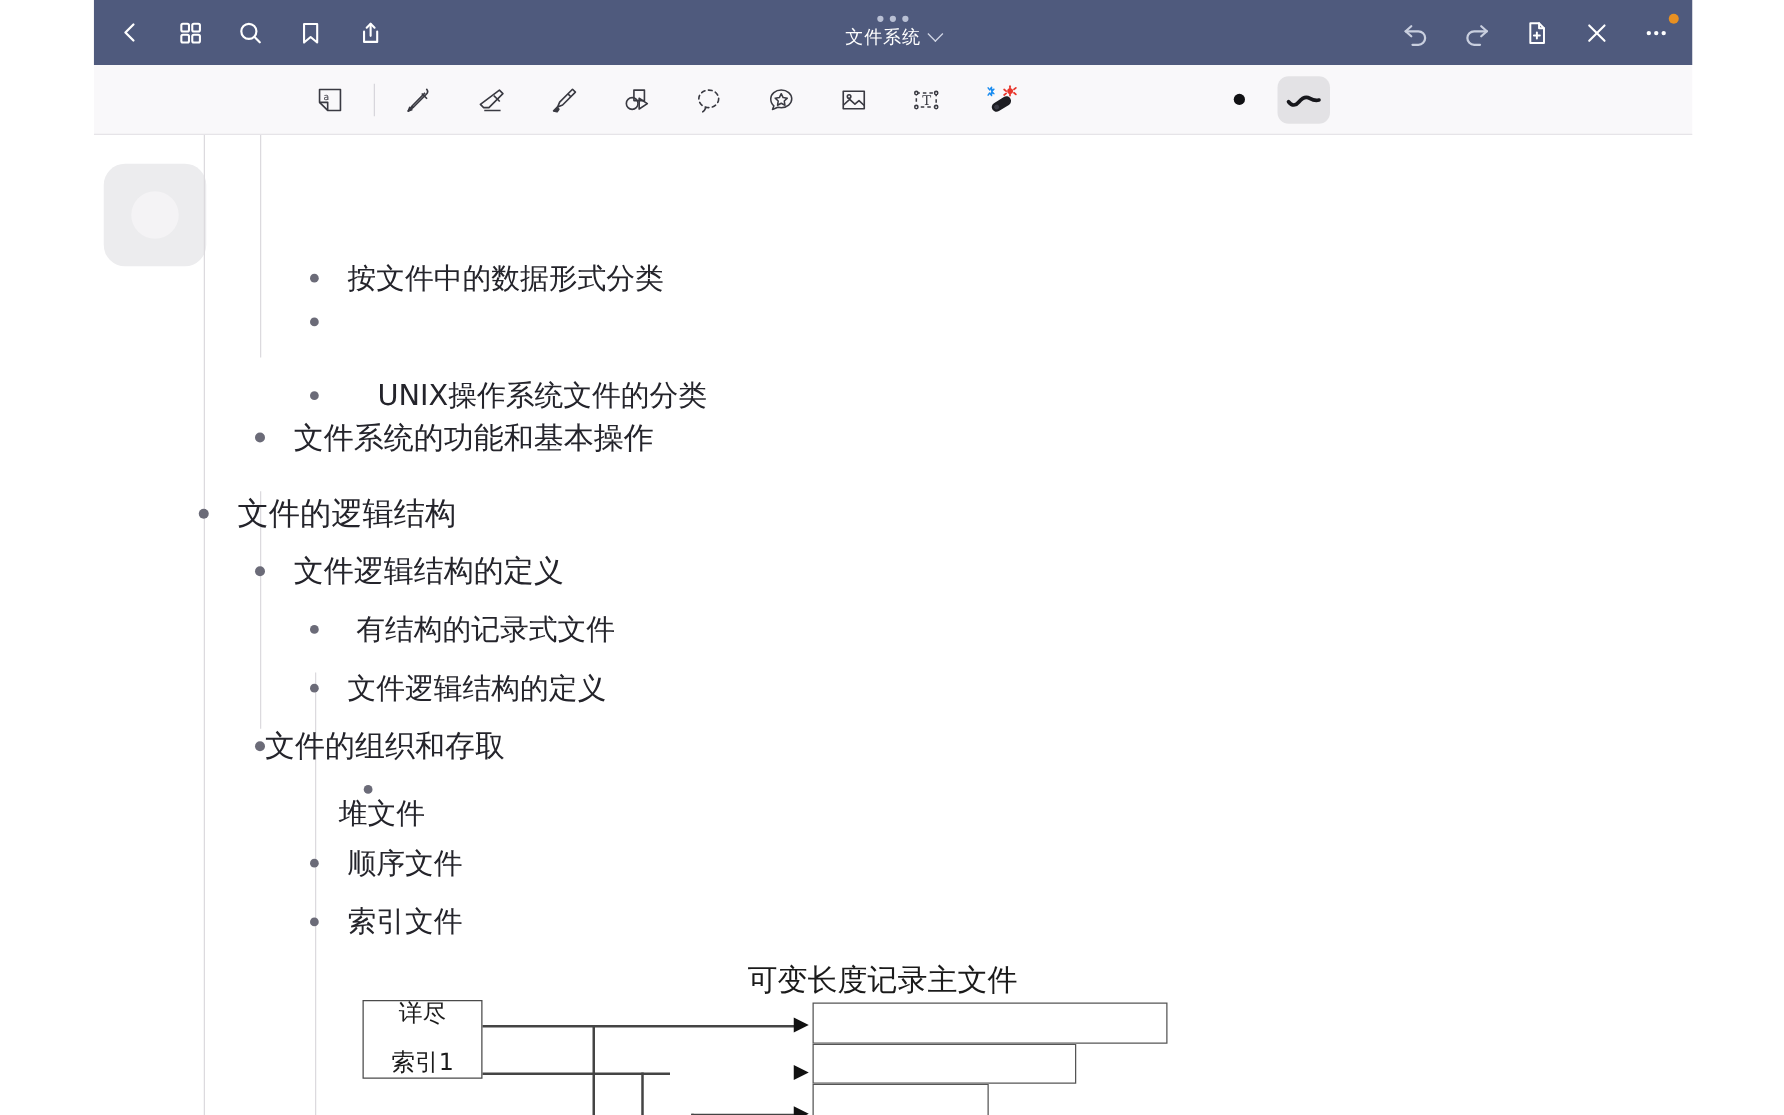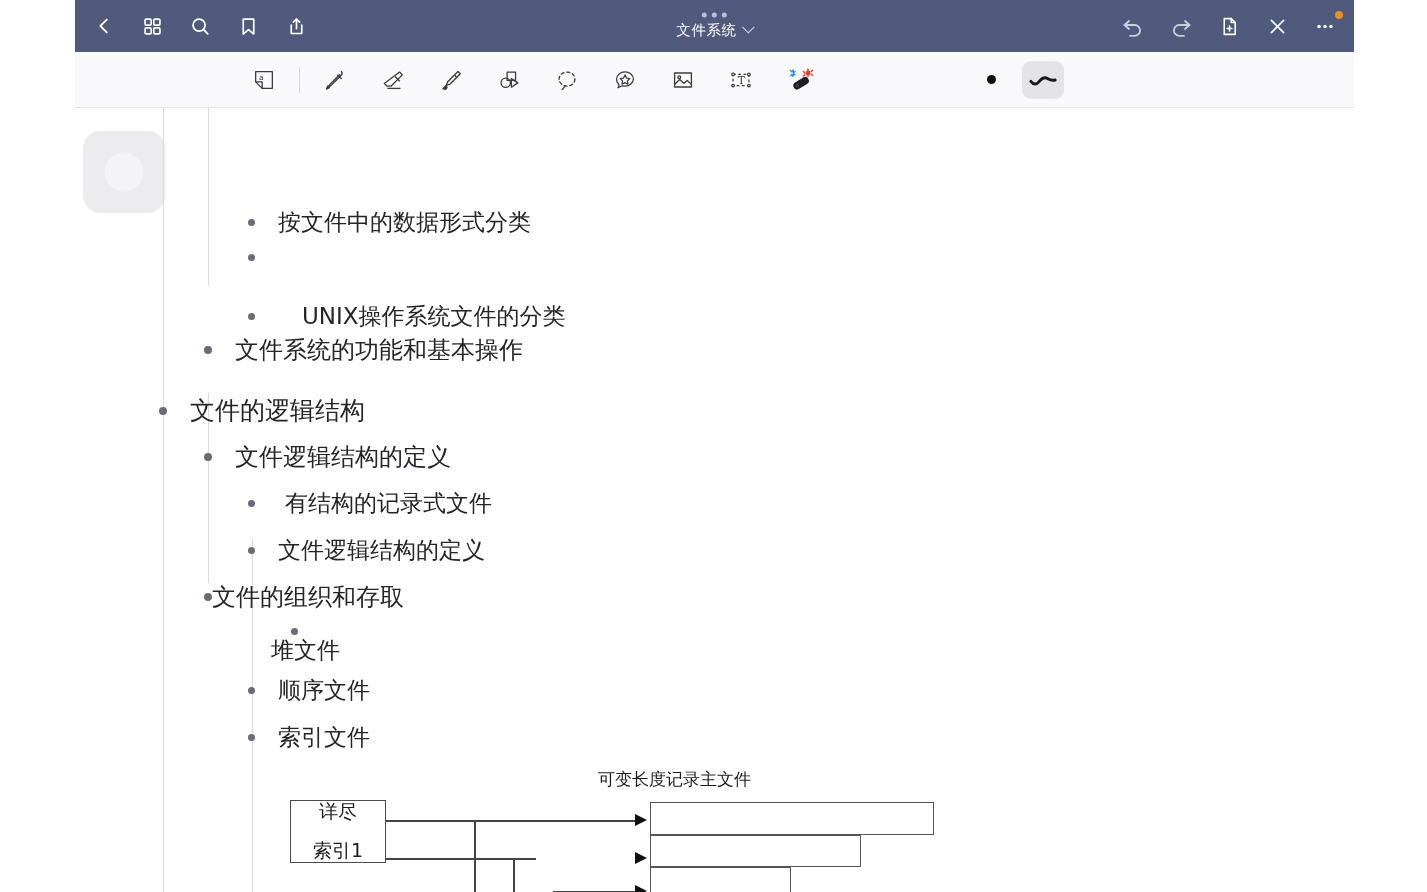--- a/index.html
+++ b/index.html
@@ -151,21 +151,21 @@
   .lv1 .txt { font-size: 25px; }
   .lv2 .bullet { width: 8px; height: 8px; }
   .lv2 .txt { font-size: 24px; }
   .lv3 .bullet { width: 7px; height: 7px; }
   .lv3 .txt { font-size: 23px; }
 
   
   .diagram { position: absolute; }
   .dg-title {
     position: absolute;
-    font-size: 17px; color: #1a1a1a;
+    font-size: 24px; color: #1a1a1a;
     font-family: "DejaVu Sans", "Liberation Sans", sans-serif;
     white-space: nowrap;
   }
   .dg-box {
     position: absolute;
     border: 1.6px solid #4a4a4a;
     background: #ffffff;
     display: flex; flex-direction: column;
     align-items: center; justify-content: space-between;
     font-size: 19px; color: #1a1a1a;

